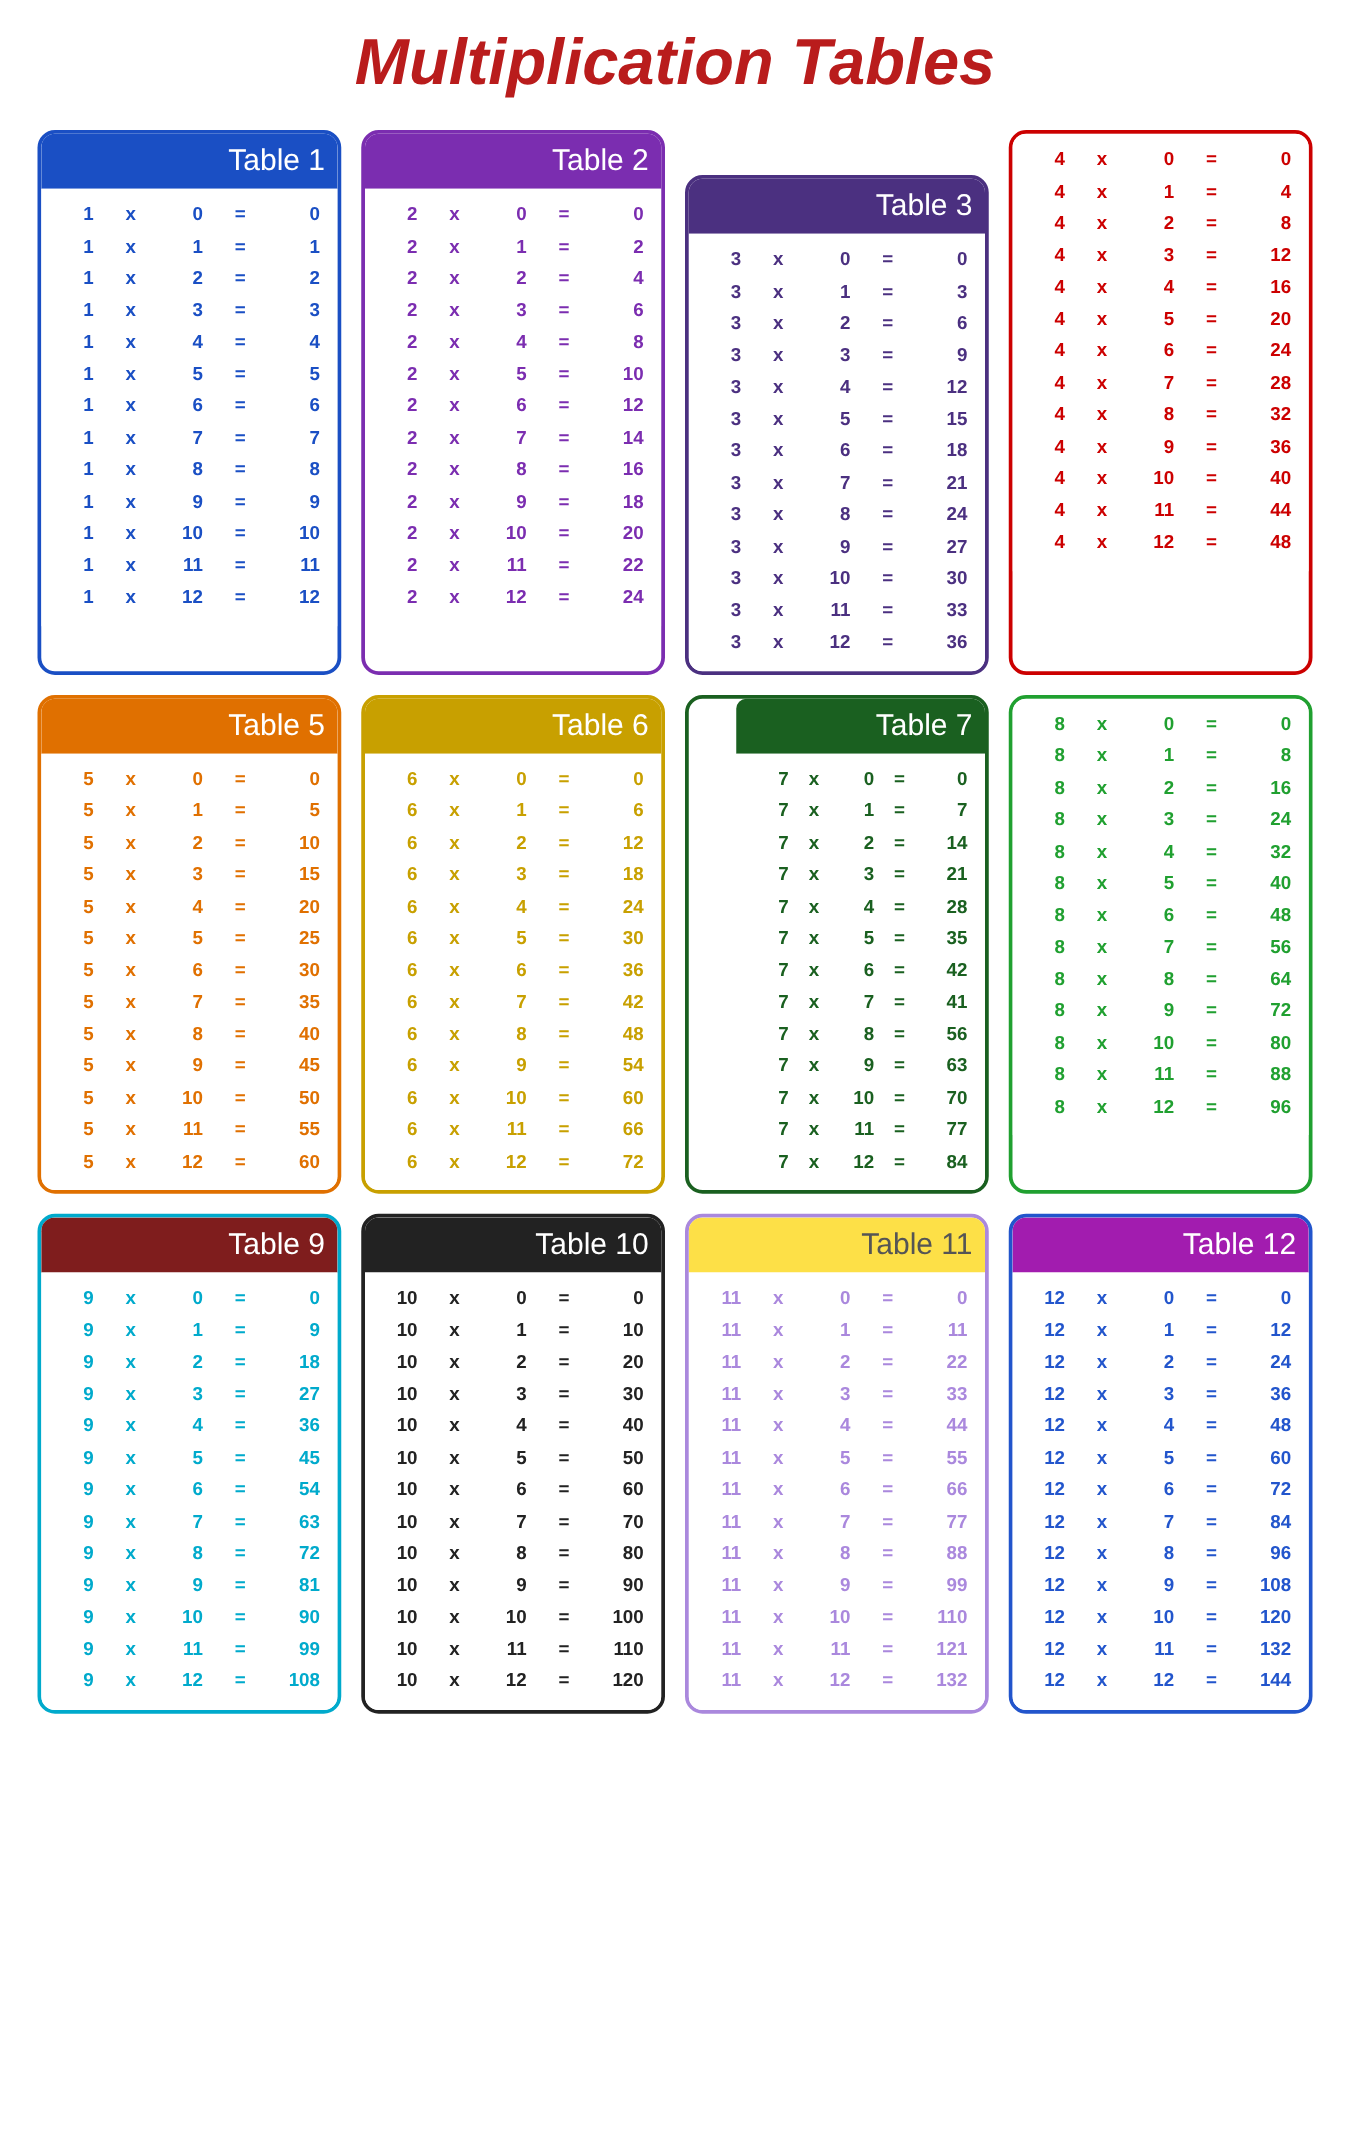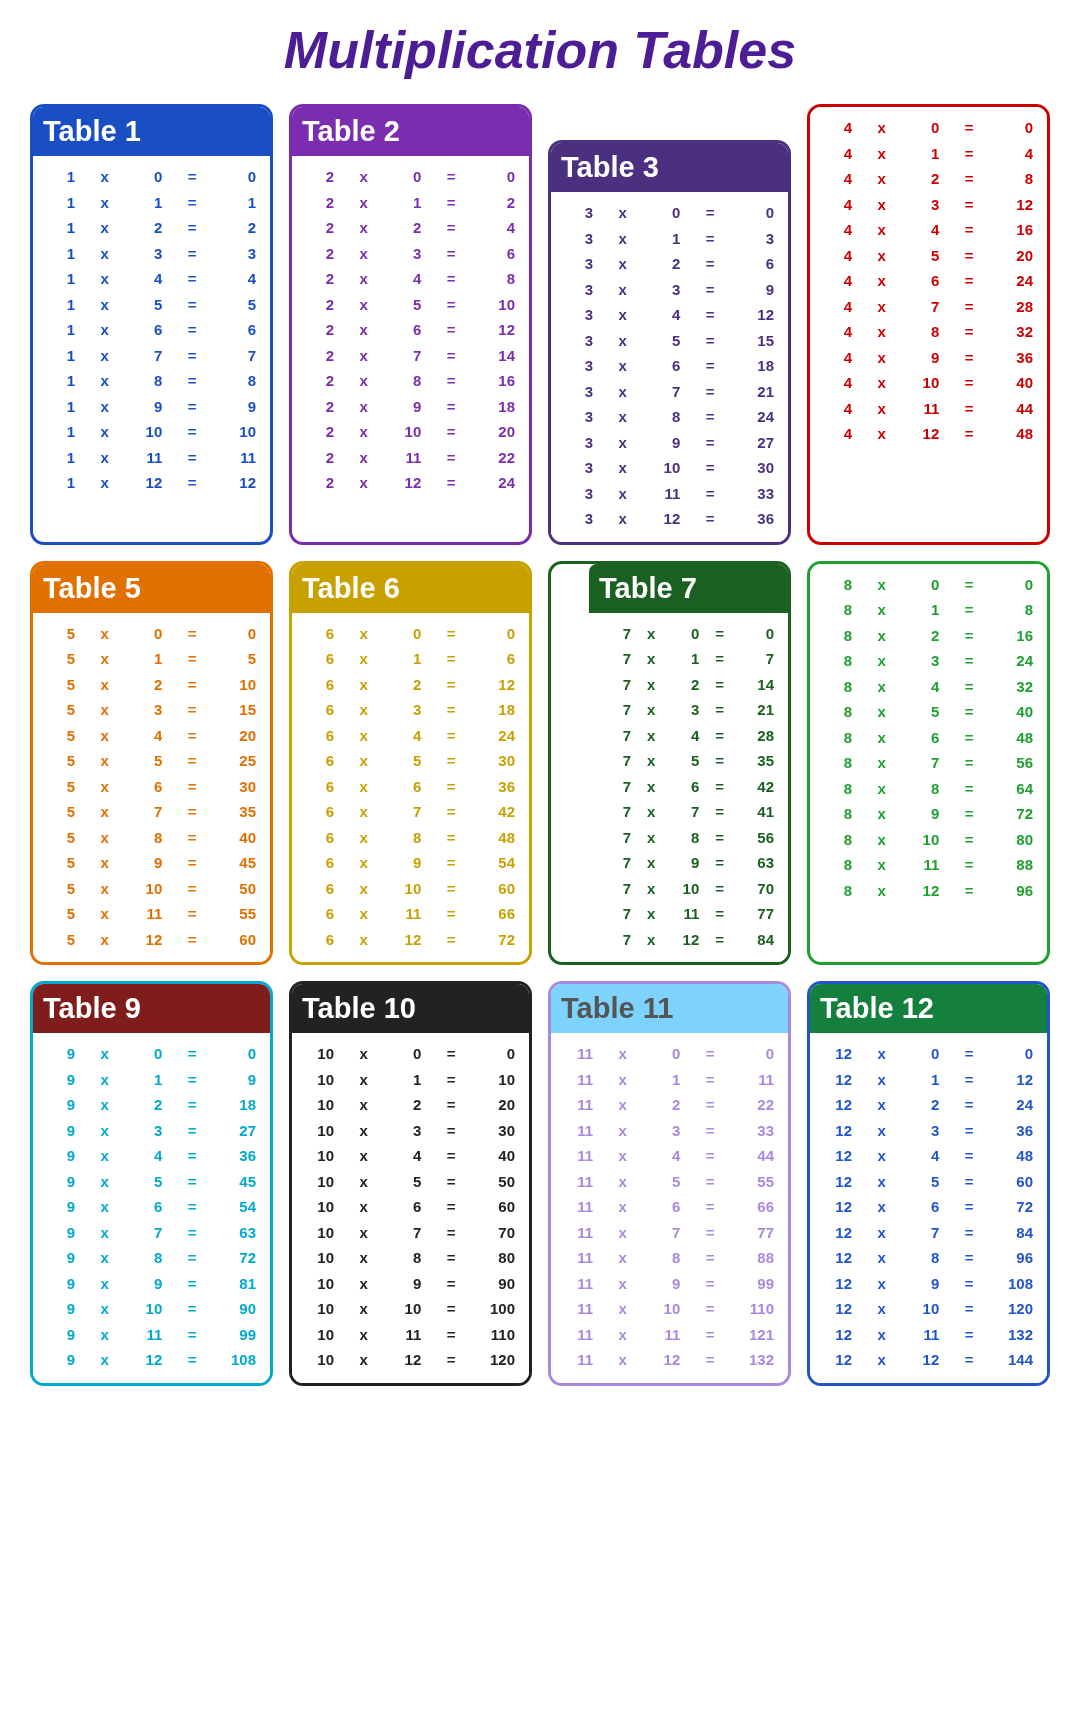--- a/index.html
+++ b/index.html
@@ -7,40 +7,40 @@
       background: white;
       font-family: Arial, sans-serif;
       width: 1080px;
       min-height: 1714px;
       padding: 20px;
     }
     .page-title {
       text-align: center;
       font-size: 52px;
       font-weight: bold;
-      color: #4c1d95;
+      color: #b91c1c;
       margin-bottom: 24px;
       font-style: italic;
     }
     .grid {
       display: grid;
       grid-template-columns: repeat(4, 1fr);
       gap: 16px;
       padding: 0 10px;
     }
     .table-card {
       border-radius: 14px;
       border: 3px solid;
       overflow: hidden;
     }
     .table-header {
       padding: 8px 10px;
-      text-align: left;
-      font-size: 29px;
-      font-weight: bold;
+      text-align: right;
+      font-size: 24px;
+      font-weight: normal;
       color: white;
       border-radius: 8px 8px 0 0;
     }
     .table-body {
       padding: 8px 14px 10px 14px;
       background: white;
     }
     .table-row {
       font-size: 15px;
       font-weight: bold;
@@ -84,25 +84,25 @@
     
     .card-9 { border-color: #00aacc; }
     .card-9 .table-header { background: #7f1d1d; }
     .card-9 .table-row { color: #00aacc; }
     
     .card-10 { border-color: #222222; }
     .card-10 .table-header { background: #222222; }
     .card-10 .table-row { color: #222222; }
     
     .card-11 { border-color: #aa88dd; }
-    .card-11 .table-header { background: #7dd3fc; color: #555; }
+    .card-11 .table-header { background: #fde047; color: #555; }
     .card-11 .table-row { color: #aa88dd; }
     
     .card-12 { border-color: #2255cc; }
-    .card-12 .table-header { background: #15803d; }
+    .card-12 .table-header { background: #a21caf; }
     .card-12 .table-row { color: #2255cc; }
 
     .row-part {
       display: inline-block;
       min-width: 28px;
       text-align: right;
     }
     .row-sym {
       display: inline-block;
       min-width: 16px;

